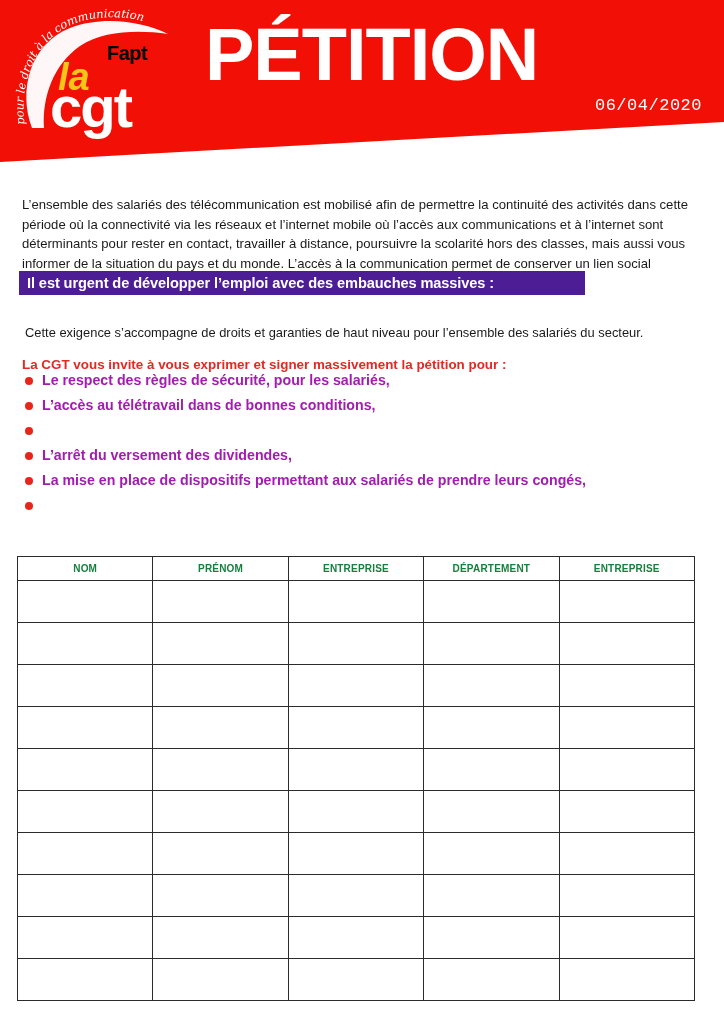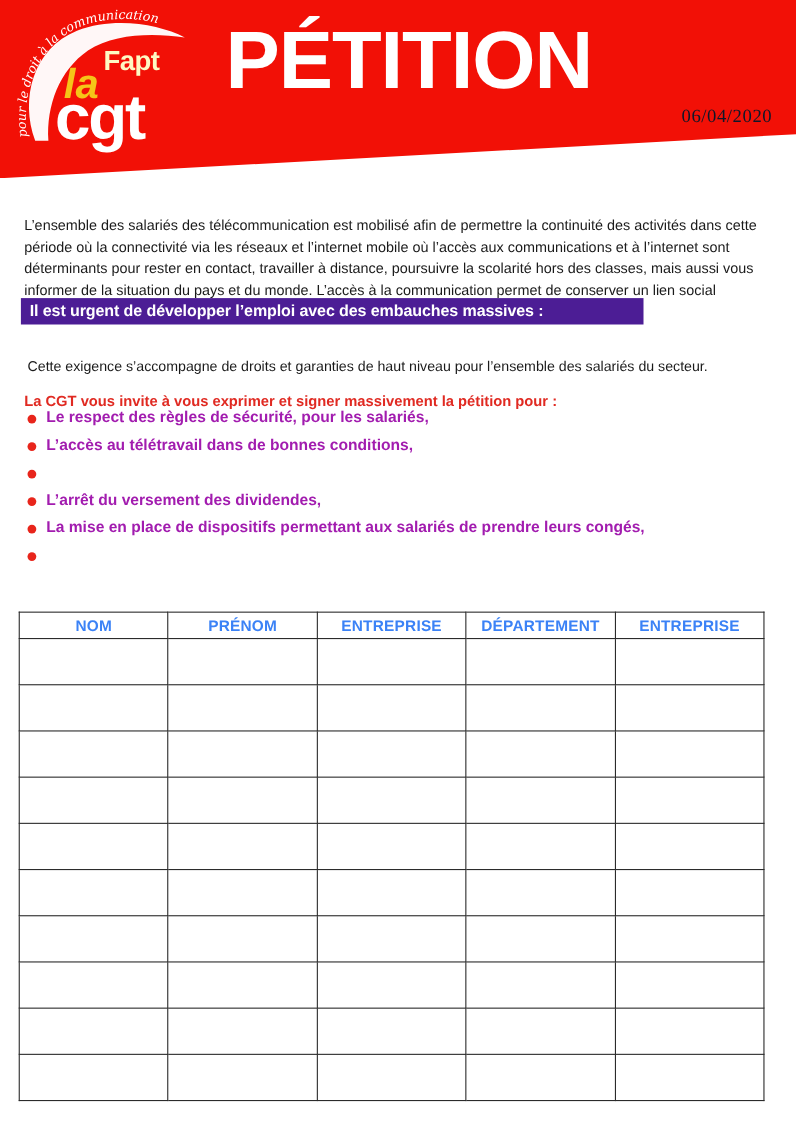--- a/index.html
+++ b/index.html
@@ -50,23 +50,23 @@
     color: #ffffff;
     letter-spacing: -1px;
     font-family: "Liberation Sans", sans-serif;
   }
 
   .header-date {
     position: absolute;
     right: 22px;
     top: 96px;
     font-size: 17px;
-    color: #0f172a;
+    color: #ffffff;
     letter-spacing: 0.5px;
-    font-family: Liberation Serif, serif;
+    font-family: Liberation Mono, monospace;
   }
 
   
   .intro {
     position: absolute;
     left: 22px;
     top: 182px;
     width: 676px;
     font-size: 13.1px;
     line-height: 19.6px;
@@ -151,23 +151,23 @@
     border-collapse: collapse;
     table-layout: fixed;
   }
   .sign-table th,
   .sign-table td {
     border: 1.6px solid #2b2b2b;
     padding: 0;
   }
   .sign-table th {
     height: 23px;
-    font-size: 14px;
-    font-weight: bold;
-    color: #3b82f6;
+    font-size: 10px;
+    font-weight: bold;
+    color: #15803d;
     letter-spacing: 0.2px;
     text-align: center;
     vertical-align: middle;
   }
   .sign-table td {
     height: 41px;
   }
 </style>
 </head>
 <body>
@@ -178,21 +178,21 @@
     <svg width="180" height="138" viewBox="0 0 180 138" xmlns="http://www.w3.org/2000/svg">
       <defs>
         <path id="arcpath" d="M 18 130 C 8 78, 28 28, 78 16 C 116 8, 150 18, 168 34" fill="none"></path>
       </defs>
 
       <path d="M 24 124 C 10 86, 22 40, 62 24 C 96 11, 136 18, 160 30 C 132 26, 96 26, 72 42 C 46 60, 34 92, 36 124 Z" fill="#ffffff" opacity="0.97"></path>
       <text font-family="'DejaVu Serif', serif" font-size="11.5" font-style="italic" fill="#ffffff">
         <textPath href="#arcpath" startOffset="4%">pour le droit à la communication</textPath>
       </text>
     </svg>
-    <div style="position:absolute; left:86px; top:38px; font-size:25px; font-weight:bold; color:#fef9c3; font-family:'Liberation Sans', sans-serif; letter-spacing:-0.5px;">Fapt</div>
+    <div style="position:absolute; left:99px; top:38px; font-size:20px; font-weight:bold; color:#000000; font-family:'Liberation Sans', sans-serif; letter-spacing:-0.5px;">Fapt</div>
     <div style="position:absolute; left:50px; top:54px; font-size:38px; font-weight:bold; font-style:italic; color:#F5C518; font-family:Liberation Sans, sans-serif; line-height:38px;">la</div>
     <div style="position:absolute; left:42px; top:74px; font-size:58px; font-weight:bold; color:#ffffff; font-family:'Liberation Sans', sans-serif; line-height:58px; letter-spacing:-2px;">cgt</div>
   </div>
 
   <div class="page-title">PÉTITION</div>
   <div class="header-date">06/04/2020</div>
 </div>
 
 <p class="intro">L’ensemble des salariés des télécommunication est mobilisé afin de permettre la continuité des activités dans cette période où la connectivité via les réseaux et l’internet mobile où l’accès aux communications et à l’internet sont déterminants pour rester en contact, travailler à distance, poursuivre la scolarité hors des classes, mais aussi vous informer de la situation du pays et du monde. L’accès à la communication permet de conserver un lien social primordial.</p>
 

